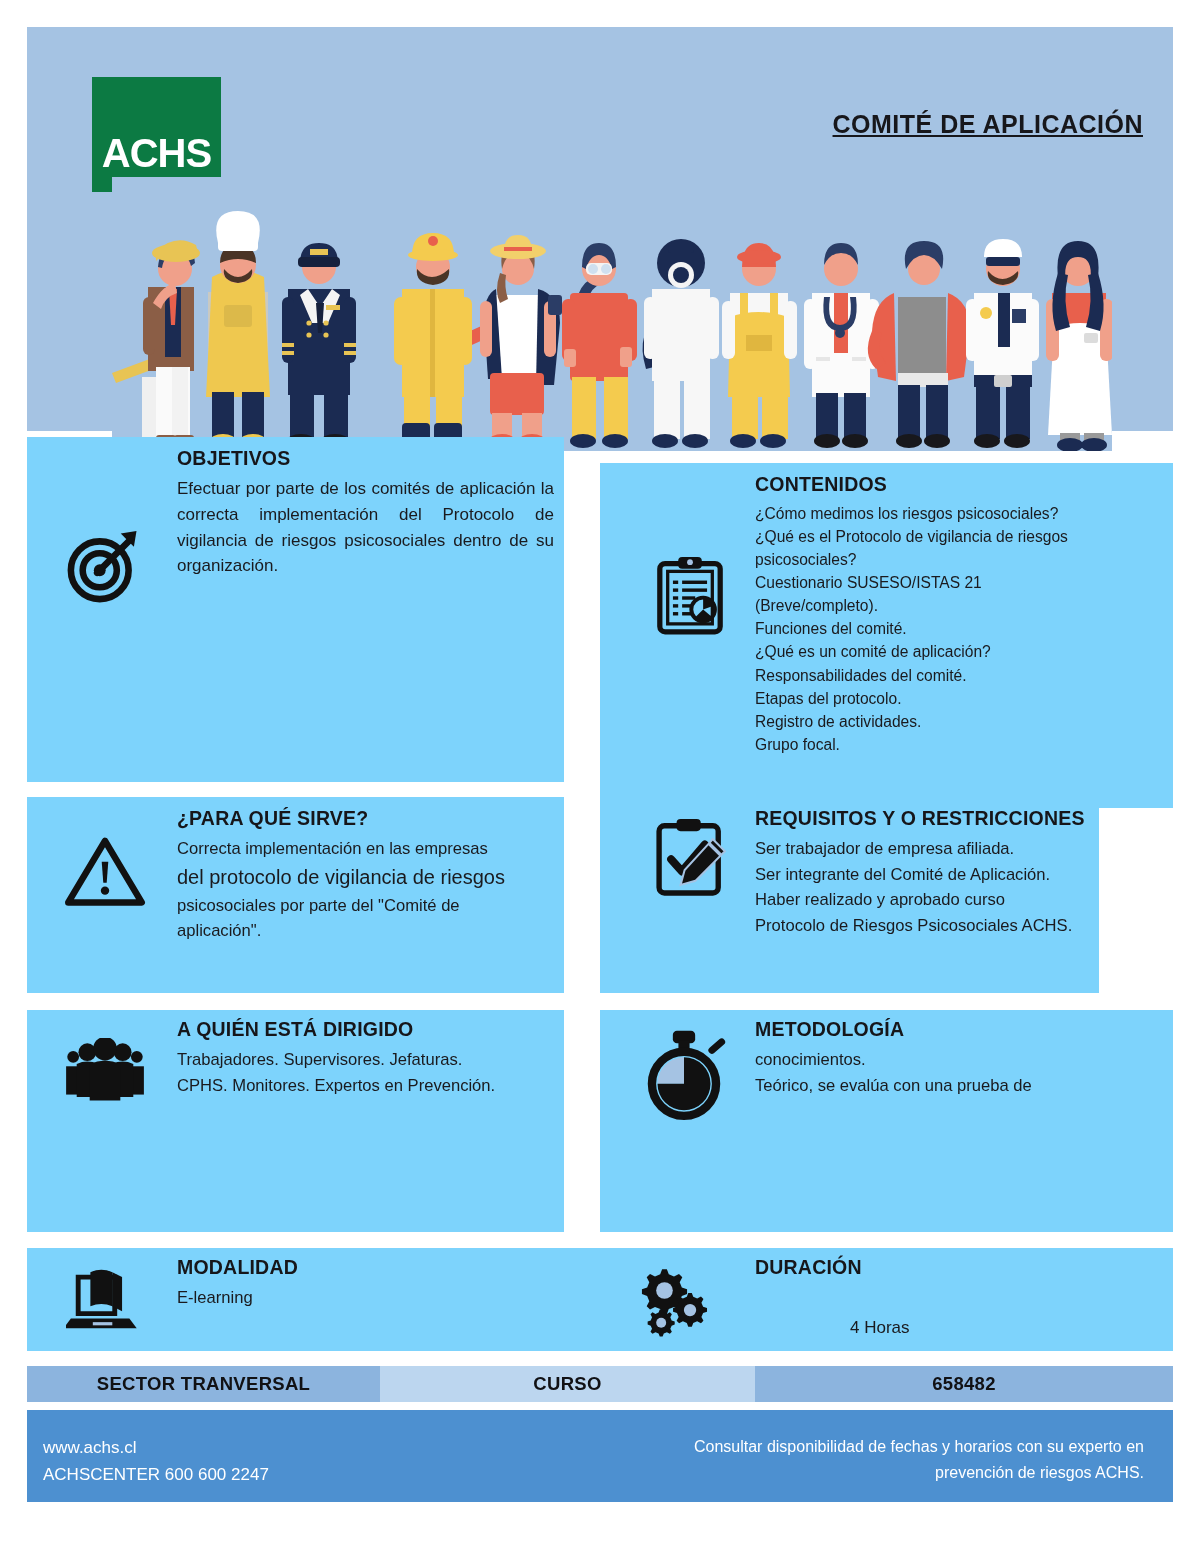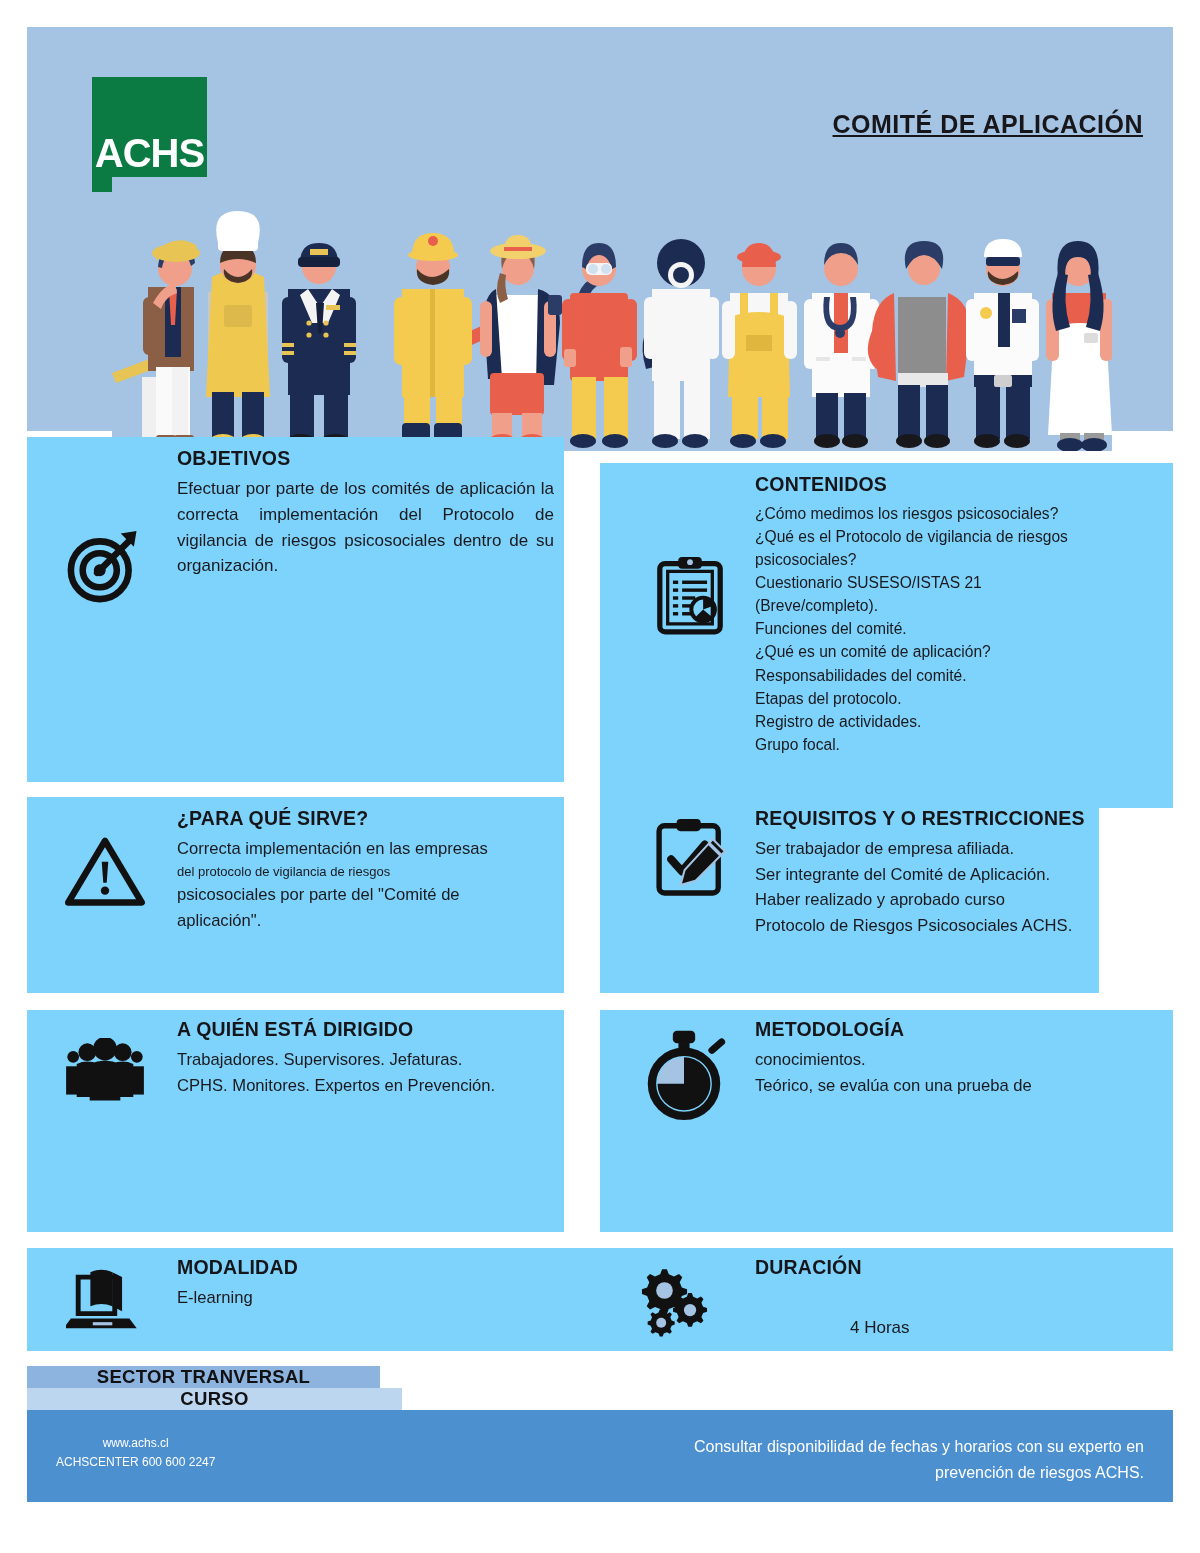--- a/index.html
+++ b/index.html
@@ -9,21 +9,21 @@
     -webkit-font-smoothing:antialiased;
   }
   .page{position:relative;width:1200px;height:1553px;background:#ffffff;overflow:hidden;}
 
   
   .hero{
     position:absolute;left:27px;top:27px;width:1146px;height:404px;
     background:#a5c3e3;
   }
   .logo{
-    position:absolute;left:65px;top:50px;width:115px;height:115px;
+    position:absolute;left:65px;top:50px;width:129px;height:115px;
     background:#0c7a43;
   }
   .logo-text{
     position:absolute;left:0;right:0;bottom:16px;
     text-align:center;color:#ffffff;font-weight:bold;
     font-size:40px;letter-spacing:-1px;font-family:"Liberation Sans",sans-serif;
   }
   .hero-title{
     position:absolute;right:30px;top:83px;
     font-size:25px;font-weight:bold;color:#17171b;letter-spacing:.5px;text-decoration:underline;
@@ -58,37 +58,37 @@
   #card-contenidos{left:600px;top:463px;width:573px;height:345px;}
   #card-parasirve{left:27px;top:797px;width:537px;height:196px;}
   #card-requisitos{left:600px;top:797px;width:499px;height:196px;}
   #card-dirigido{left:27px;top:1010px;width:537px;height:222px;}
   #card-metodologia{left:600px;top:1010px;width:573px;height:222px;}
   #card-modalidad{left:27px;top:1248px;width:598px;height:103px;}
   #card-duracion{left:600px;top:1248px;width:573px;height:103px;}
 
   
   .sector-bar{
-    position:absolute;left:27px;top:1366px;width:1146px;height:36px;display:flex;flex-direction:column;
+    position:absolute;left:27px;top:1366px;width:1146px;height:36px;display:flex;
   }
   .sector-seg{
     display:flex;align-items:center;justify-content:center;
     font-size:18.5px;font-weight:bold;color:#111114;letter-spacing:.3px;
   }
   .seg-a{width:353px;background:#8cb4de;}
   .seg-b{width:375px;background:#bcd6ef;}
   .seg-c{flex:1;background:#8cb4de;}
 
   
   .footer{
     position:absolute;left:27px;top:1410px;width:1146px;height:92px;
     background:#4d90d0;color:#ffffff;
   }
   .footer-left{
-    position:absolute;left:29px;top:24px;font-size:12px;line-height:1.6;text-align:center;
+    position:absolute;left:16px;top:24px;font-size:17px;line-height:1.6;
   }
   .footer-right{
     position:absolute;right:29px;top:24px;width:560px;text-align:right;
     font-size:16px;line-height:1.6;
   }
   .footer-left div, .footer-right div{white-space:nowrap;}
 </style>
 </head>
 <body>
 
@@ -387,21 +387,21 @@
     <div class="icon" style="top:36px;">
       <svg width="84" height="76" viewBox="0 0 64 58">
         <path d="M32 6 L60 53 L4 53 Z" fill="none" stroke="#111" stroke-width="5" stroke-linejoin="round"></path>
         <path d="M29.5 22 h5 l-1.2 16 h-2.6 Z" fill="#111"></path>
         <circle cx="32" cy="44" r="3.2" fill="#111"></circle>
       </svg>
     </div>
     <div class="body lines" style="left:150px;top:10px;right:10px;">
       <h3>¿PARA QUÉ SIRVE?</h3>
       <span style="font-size:16.6px;line-height:1.55;">Correcta implementación en las empresas</span>
-      <span style="font-size:13px;line-height:1.55;">del protocolo de vigilancia de riesgos</span>
+      <span style="font-size:20px;line-height:1.55;">del protocolo de vigilancia de riesgos</span>
       <span style="font-size:16.6px;line-height:1.55;">psicosociales por parte del "Comité de</span>
       <span style="font-size:16.6px;line-height:1.55;">aplicación".</span>
     </div>
   </div>
 
   <div class="card" id="card-requisitos">
     <div class="icon" style="top:18px;left:30px;">
       <svg width="86" height="86" viewBox="0 0 64 64">
         <rect x="9" y="8" width="44" height="50" rx="4" fill="none" stroke="#111" stroke-width="4"></rect>
         <rect x="22" y="3" width="18" height="9" rx="3" fill="#111"></rect>

